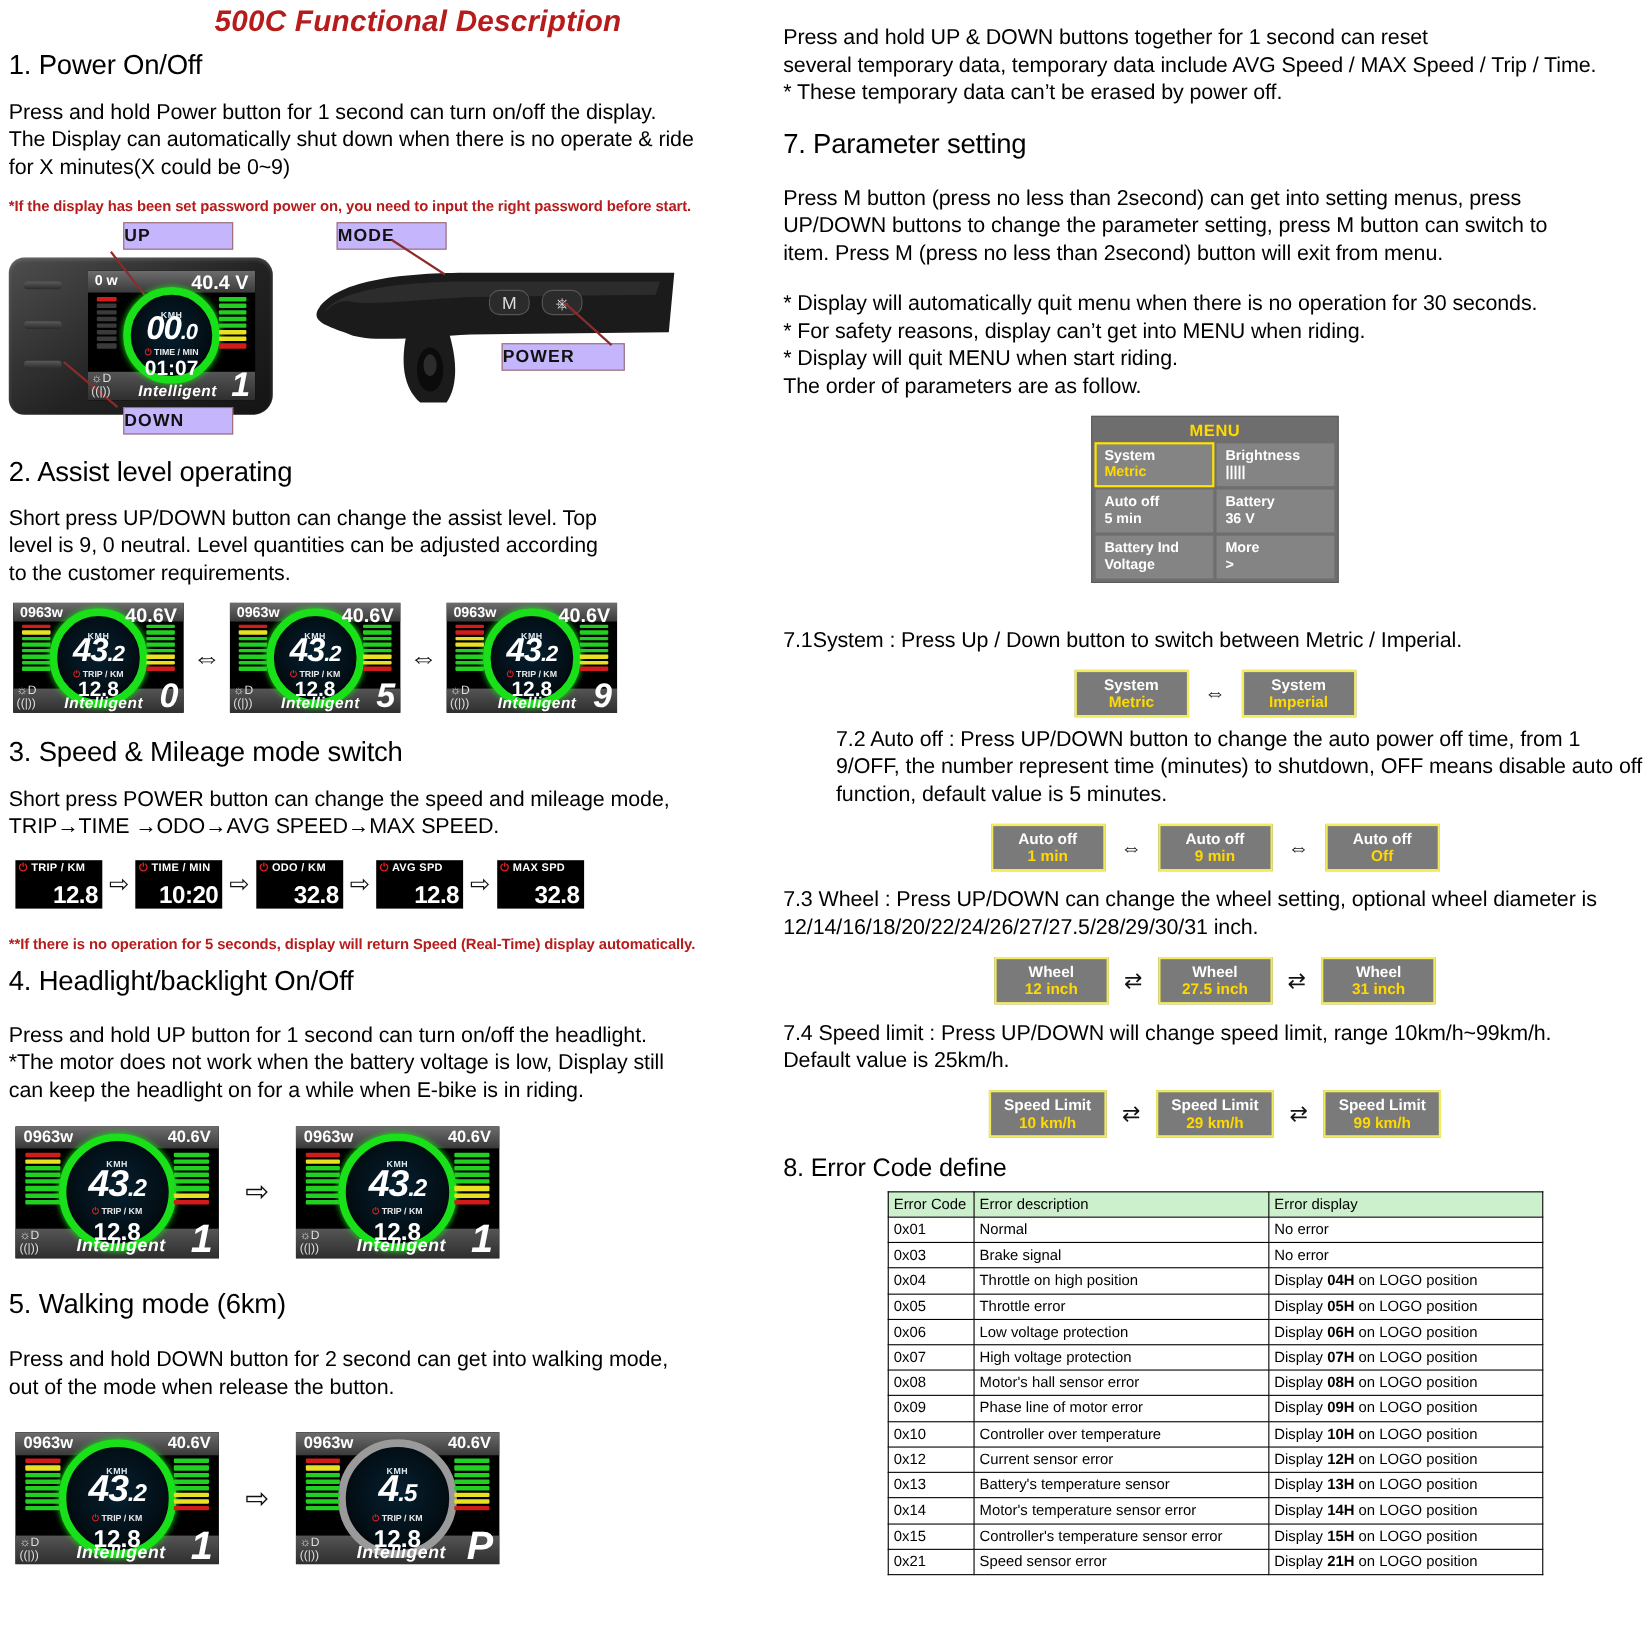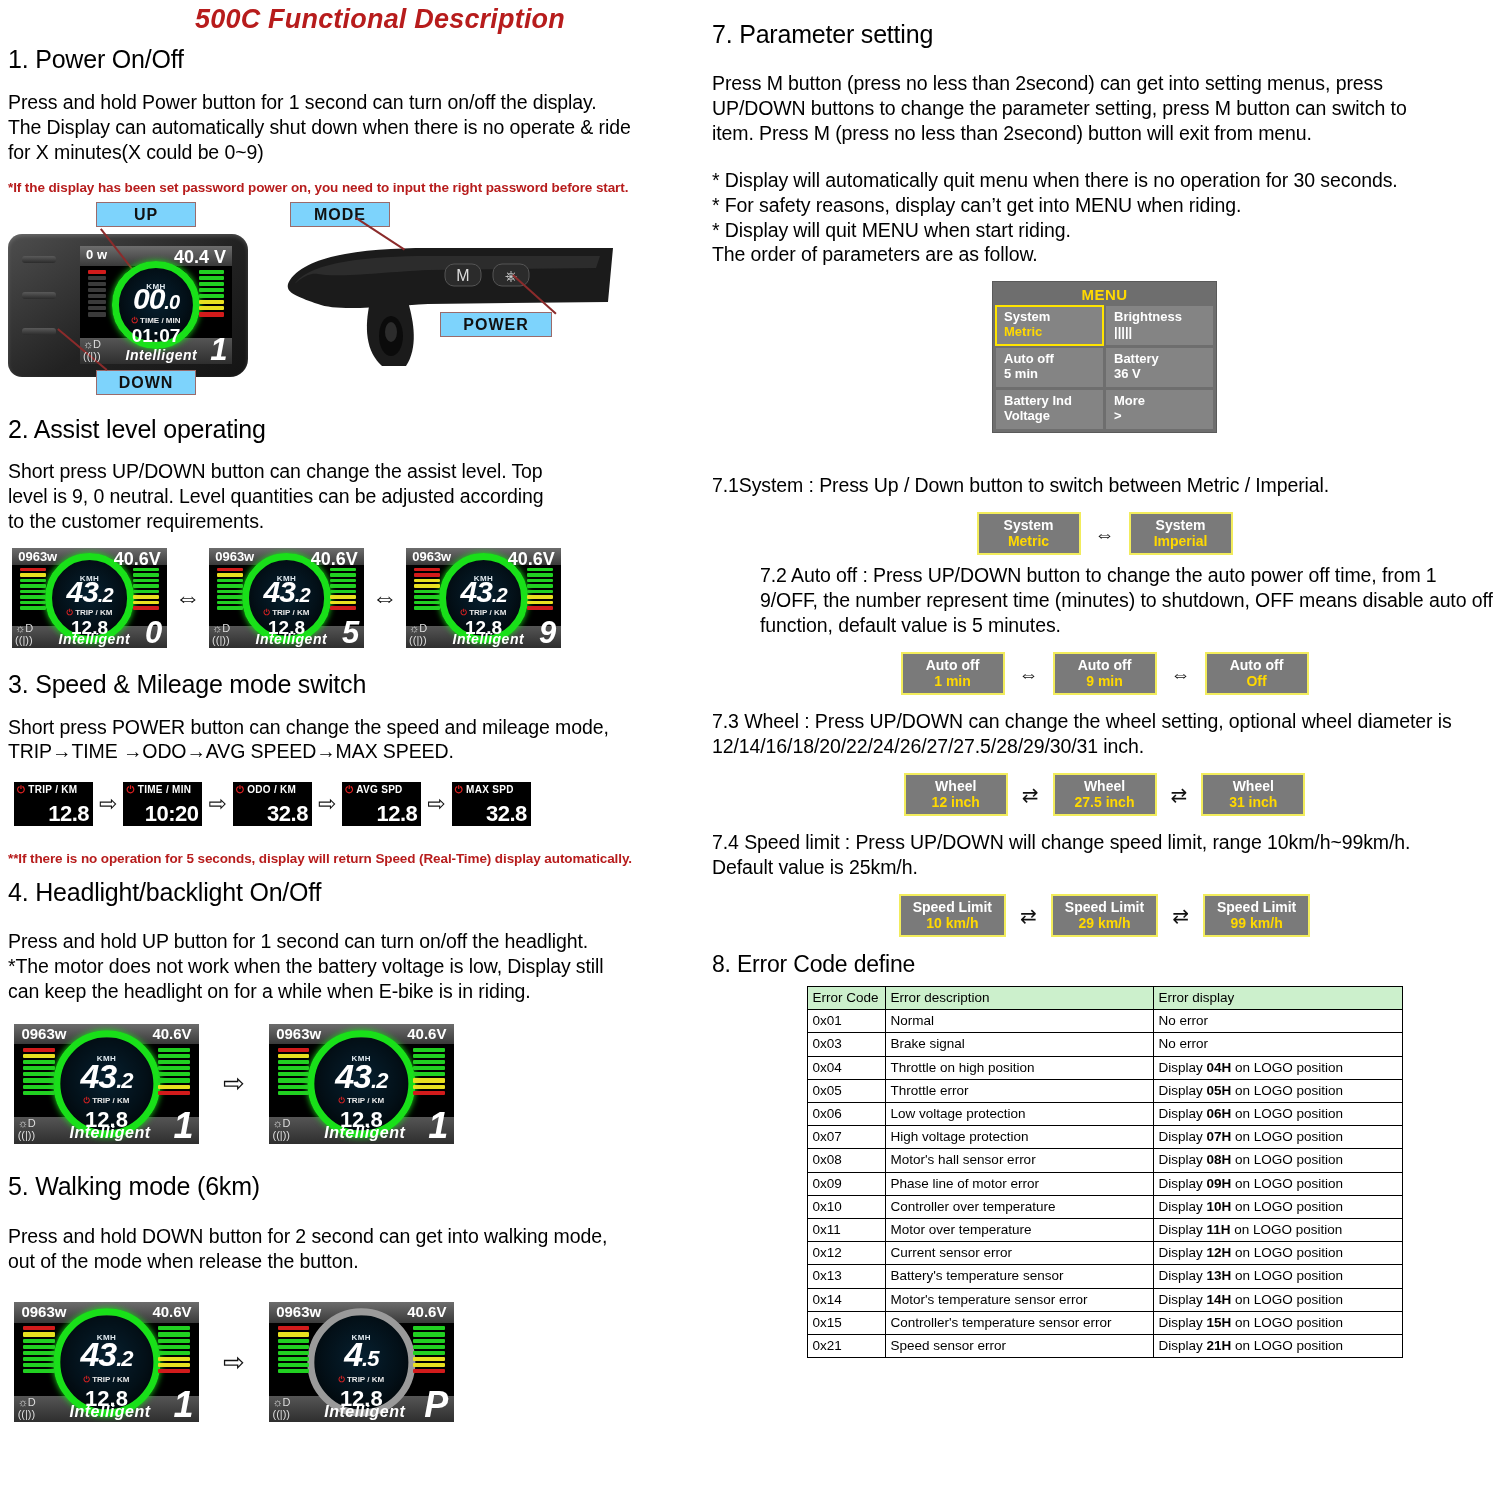--- a/index.html
+++ b/index.html
@@ -50,27 +50,27 @@
     margin:0;
     font-weight:600;
     letter-spacing:-0.1px;
   }
 
   
   .photo-wrap { position:relative; width:660px; height:205px; margin-top:6px; }
   .callout {
     position:absolute;
     border:1.5px solid #9a6b6b;
-    background:#7dd3fc;
+    background:#c4b5fd;
     font-size:16px;
     font-weight:bold;
     letter-spacing:1px;
-    text-align:center;
     padding:3px 0 2px 0;
     color:#111;
+    margin-left:16px;
   }
   .leader { position:absolute; background:#8b2b2b; height:1.5px; transform-origin:left center; }
 
   
   .device {
     position:absolute;
     left:8px; top:32px;
     width:240px; height:143px;
     background:linear-gradient(145deg,#4e4e4e,#222 55%,#141414);
     border-radius:14px 16px 18px 14px;
@@ -562,20 +562,23 @@
         <div class="lcd-icons">☼D<br>((|))</div>
         <div class="lcd-logo" style="font-size:16px;">Intelligent</div>
         <div class="lcd-level" style="font-size:36px;">P</div>
       </div>
     </div>
 
   </div>
 
   <div class="col-right">
 
+    <p class="body" style="margin-top:22px;">Press and hold UP &amp; DOWN buttons together for 1 second can reset
+several temporary data, temporary data include AVG Speed / MAX Speed / Trip / Time.
+* These temporary data can’t be erased by power off.</p>
 
     <h2 class="sec" style="margin-top:20px;">7. Parameter setting</h2>
     <p class="body" style="margin-top:22px;">Press M button (press no less than 2second) can get into setting menus, press
 UP/DOWN buttons to change the parameter setting, press M button can switch to
 item. Press M (press no less than 2second) button will exit from menu.</p>
     <p class="body" style="margin-top:22px;">* Display will automatically quit menu when there is no operation for 30 seconds.
 * For safety reasons, display can’t get into MENU when riding.
 * Display will quit MENU when start riding.
 The order of parameters are as follow.</p>
 
@@ -732,25 +735,20 @@
               <td class="c1">0x09</td>
               <td class="c2">Phase line of motor error</td>
               <td>Display <b>09H</b> on LOGO position</td>
             </tr>
             <tr>
               <td class="c1">0x10</td>
               <td class="c2">Controller over temperature</td>
               <td>Display <b>10H</b> on LOGO position</td>
             </tr>
             <tr>
-              <td class="c1">0x11</td>
-              <td class="c2">Motor over temperature</td>
-              <td>Display <b>11H</b> on LOGO position</td>
-            </tr>
-            <tr>
               <td class="c1">0x12</td>
               <td class="c2">Current sensor error</td>
               <td>Display <b>12H</b> on LOGO position</td>
             </tr>
             <tr>
               <td class="c1">0x13</td>
               <td class="c2">Battery's temperature sensor</td>
               <td>Display <b>13H</b> on LOGO position</td>
             </tr>
             <tr>

